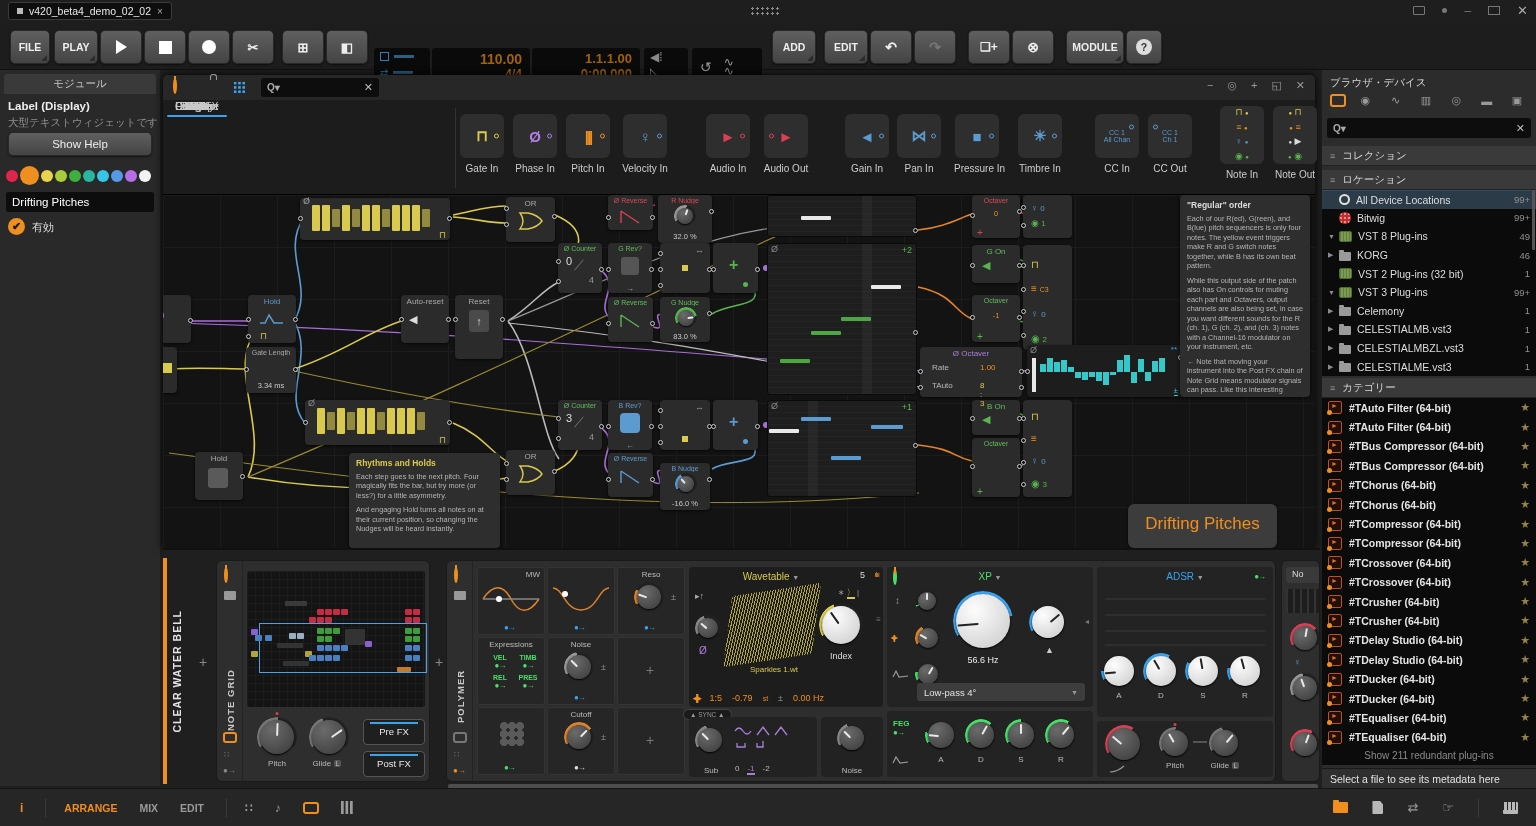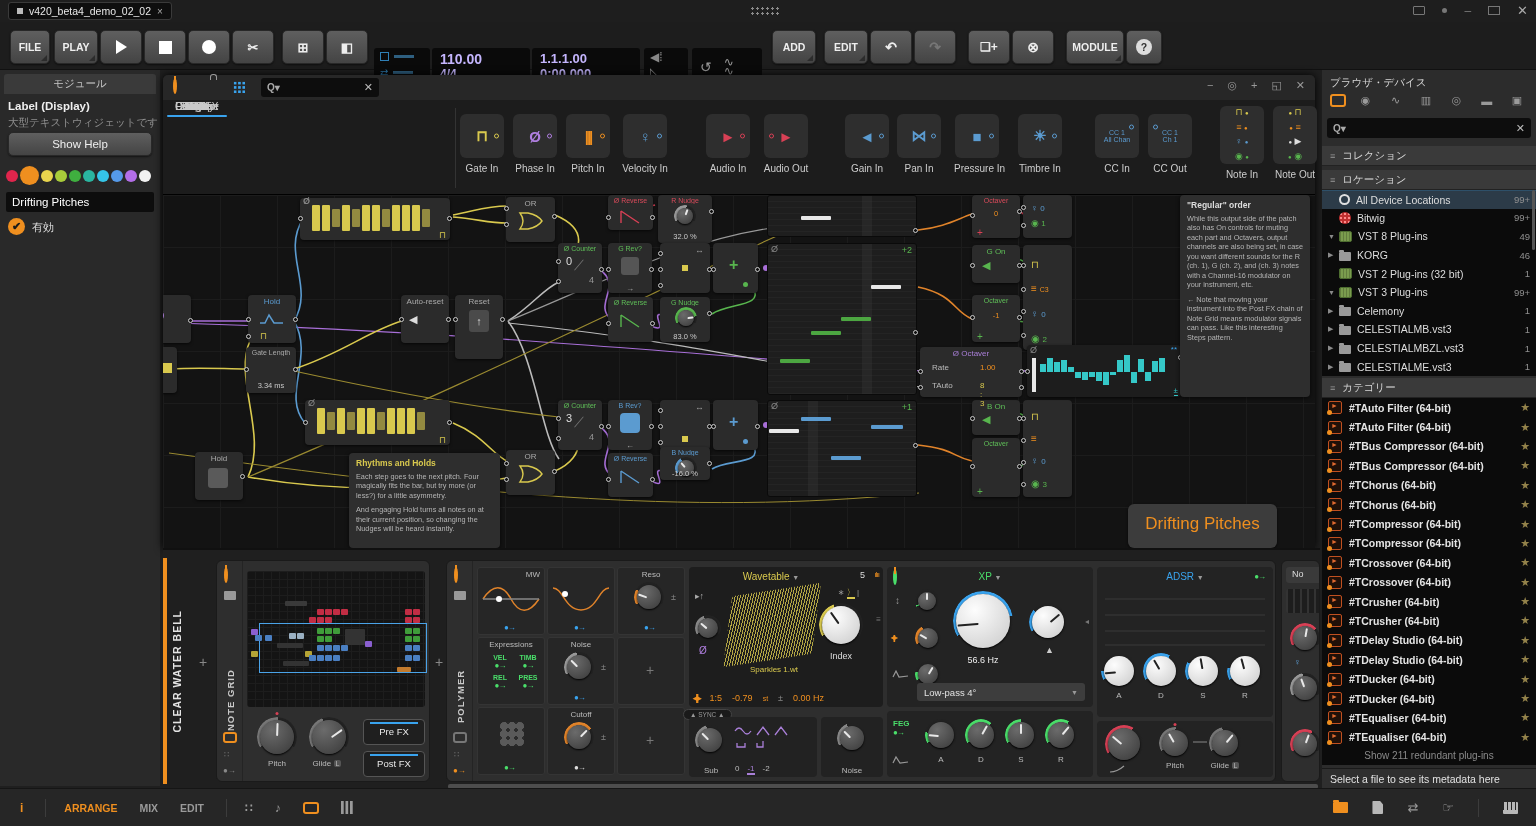--- a/index.html
+++ b/index.html
@@ -16,21 +16,21 @@
   .mon{width:12px;height:9px;border:1.5px solid #777;border-radius:1px}
   .dot7{width:5px;height:5px;border-radius:50%;background:#777}
   
   #toolbar{position:absolute;left:0;top:22px;width:1536px;height:48px;background:#1d1d1d;border-bottom:1px solid #111}
   .tbtn{position:absolute;top:8px;height:34px;background:linear-gradient(#5f5f5f,#444);border:1px solid #282828;border-radius:5px;color:#eee;font-size:10.5px;font-weight:bold;display:flex;align-items:center;justify-content:center;box-shadow:0 1px 2px #0008}
   .tbtn.fold::after{content:"";position:absolute;right:2px;bottom:2px;border-left:6px solid transparent;border-bottom:6px solid #2c2c2c}
   .tbtn .tri{width:0;height:0;border-left:11px solid #fff;border-top:7px solid transparent;border-bottom:7px solid transparent}
   .tbtn .stp{width:13px;height:13px;background:#fff}
   .tbtn .rec{width:14px;height:14px;border-radius:50%;background:#fff}
   .blk{position:absolute;top:26px;background:#0a0a0a;border-radius:3px}
-  .bluval{color:#c4b5fd;font-weight:bold;}
+  .bluval{color:#a16207;font-weight:bold;text-align:right}
   
   #leftpanel{position:absolute;left:0;top:70px;width:160px;height:716px;background:#292929}
   .lp-head{position:absolute;left:4px;top:4px;width:152px;height:20px;background:#3a3a3a;border-radius:3px 3px 0 0;color:#c8c8c8;font-size:10.5px;display:flex;align-items:center;justify-content:center}
   .swatch{width:12px;height:12px;border-radius:50%;display:inline-block;margin-right:2px;vertical-align:middle}
   .swatch.big{width:19px;height:19px}
   .namefield{position:absolute;left:6px;top:122px;width:148px;height:20px;background:#0d0d0d;border-radius:2px;color:#fff;font-size:11.5px;line-height:20px;padding:0 6px}
   .chk{position:absolute;left:8px;top:148px;width:17px;height:17px;border-radius:50%;background:#ef8f1f;color:#1a1a1a;font-weight:bold;text-align:center;line-height:17px;font-size:11px}
   
   #grideditor{position:absolute;left:163px;top:75px;width:1152px;height:473px;background:#1c1c1c;border-radius:5px 5px 0 0;box-shadow:0 0 8px #000}
   .ge-head{position:absolute;left:0;top:0;width:1152px;height:25px;background:#272727;border-radius:5px 5px 0 0}
@@ -663,21 +663,21 @@
       </div>
       <span style="position:absolute;left:600px;top:227px;width:6px;height:6px;border-radius:50%;background:#a86fd8"></span>
       <div class="m" style="left:445px;top:258px;width:45px;height:44px">
         <div class="mt tb" style="font-size:7px">Ø Reverse</div>
         <svg width="22" height="16" style="position:absolute;left:11px;top:16px">
             <path d="M2,2 L20,14 M2,2 L2,14" stroke="#5b9bd0" fill="none" stroke-width="1.4"></path>
           </svg>
         <span class="p b-pur" style="left:-2px;top:24px"></span>
           <span class="p b-pur" style="right:-2px;top:24px"></span>
       </div>
-      <div class="m" style="left:497px;top:252px;width:50px;height:33px">
+      <div class="m" style="left:497px;top:268px;width:50px;height:47px">
         <div class="mt tb" style="font-size:7px">B Nudge</div>
         <div class="knob" style="left:15px;top:10px;width:22px;height:22px">
             <span class="ring" style="--ac:#5b9bd0;--sw:90deg"></span>
             <span class="face" style="--rot:-40deg"></span>
           </div>
         <div class="mval" style="left:0;right:0;bottom:2px">-16.0 %</div>
         <span class="p b-blu" style="right:-2px;top:14px"></span>
       </div>
 
       <div class="pr-disp" style="left:604px;top:0;width:150px;height:42px">
@@ -811,20 +811,21 @@
           <span class="p b-org" style="right:-2px;top:10px"></span>
       </div>
 
       <div class="noteb" style="left:186px;top:258px;width:151px;height:95px">
         <h4 class="tye">Rhythms and Holds</h4>
         <p>Each step goes to the next pitch. Four magically fits the bar, but try more (or less?) for a little asymmetry.</p>
         <p>And engaging Hold turns all notes on at their current position, so changing the Nudges will be heard instantly.</p>
       </div>
       <div class="noteb" style="left:1017px;top:0px;width:130px;height:202px">
         <h4 style="color:#ddd">"Regular" order</h4>
+        <p>Each of our R(ed), G(reen), and B(lue) pitch sequencers is only four notes. The yellow event triggers make R and G switch notes together, while B has its own beat pattern.</p>
         <p>While this output side of the patch also has On controls for muting each part and Octavers, output channels are also being set, in case you want different sounds for the R (ch. 1), G (ch. 2), and (ch. 3) notes with a Channel-16 modulator on your instrument, etc.</p>
         <p>← Note that moving your instrument into the Post FX chain of Note Grid means modulator signals can pass. Like this interesting Steps pattern.</p>
       </div>
 
       <div class="m" style="left:965px;top:309px;width:149px;height:44px;background:#3c3c3c;border-radius:6px">
         <div style="position:absolute;left:0;right:0;top:10px;text-align:center;color:#ef8f1f;font-size:17px">Drifting Pitches</div>
       </div>
     </div>
   </div>
 

